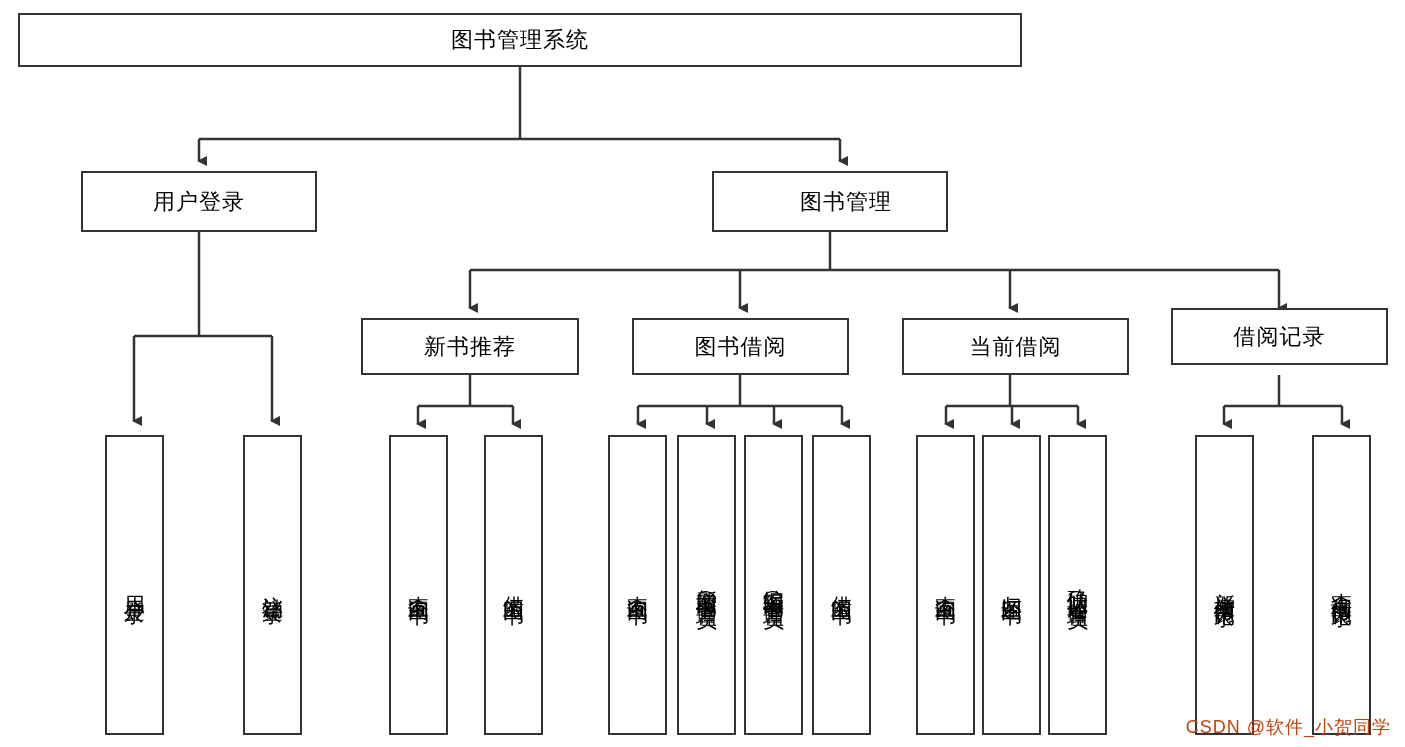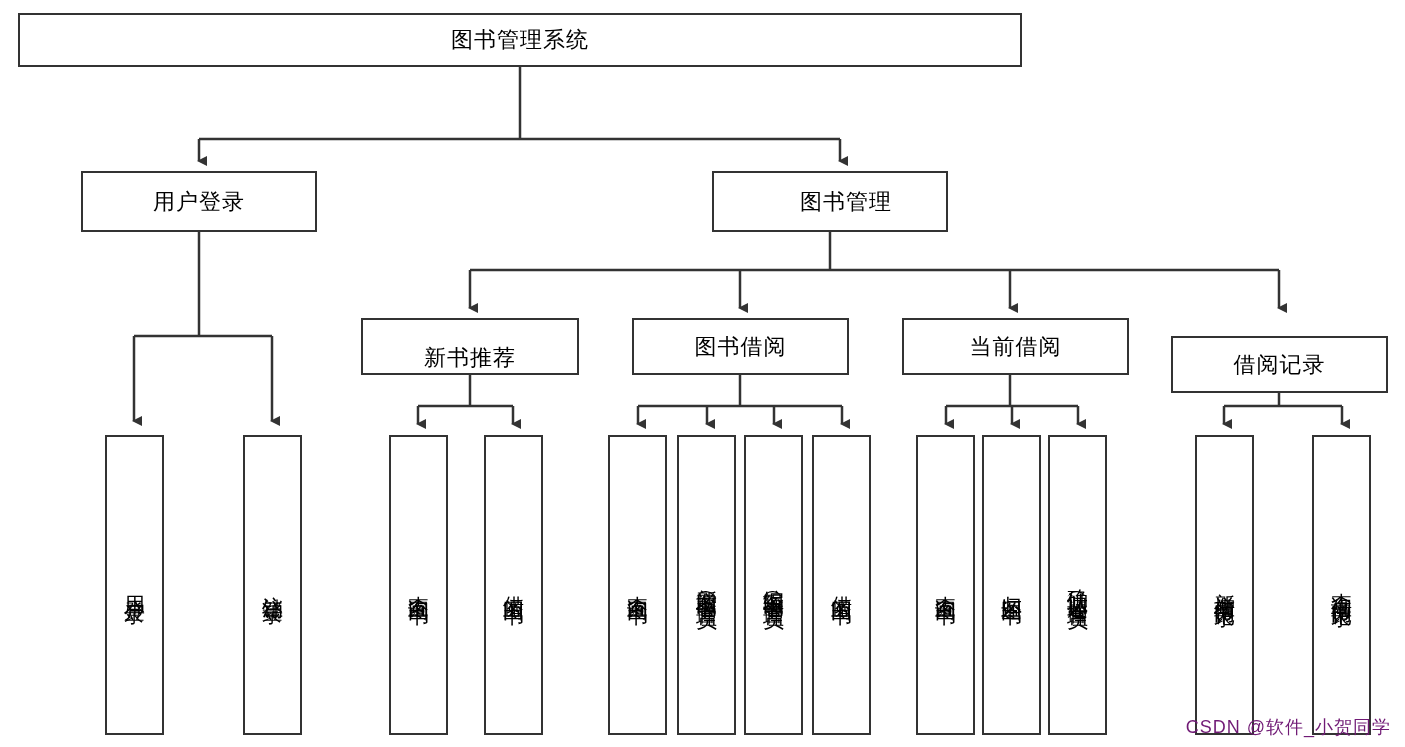--- a/index.html
+++ b/index.html
@@ -49,21 +49,21 @@
     white-space: nowrap;
   }
   .node-label {
     display: block;
   }
   .watermark {
     position: absolute;
     right: 14px;
     bottom: 8px;
     font-size: 18px;
-    color: #701a75;
+    color: #c2410c;
     letter-spacing: 1px;
     white-space: nowrap;
   }
 </style>
 </head>
 <body>
 
 <div id="canvas">
 
   <svg class="connectors" viewBox="0 0 1405 747">
@@ -120,30 +120,30 @@
     <span class="node-label">图书管理系统</span>
   </div>
 
   <div class="node horizontal" style="left:81px; top:171px; width:236px; height:61px;">
     <span class="node-label">用户登录</span>
   </div>
   <div class="node horizontal" style="left:712px; top:171px; width:236px; height:61px;padding-left:32px;">
     <span class="node-label">图书管理</span>
   </div>
 
-  <div class="node horizontal" style="left:361px; top:318px; width:218px; height:57px;align-items:flex-end;">
+  <div class="node horizontal" style="left:361px; top:318px; width:218px; height:57px;">
     <span class="node-label">新书推荐</span>
   </div>
   <div class="node horizontal" style="left:632px; top:318px; width:217px; height:57px;justify-content:center;">
     <span class="node-label">图书借阅</span>
   </div>
   <div class="node horizontal" style="left:902px; top:318px; width:227px; height:57px;">
     <span class="node-label">当前借阅</span>
   </div>
-  <div class="node horizontal" style="left:1171px; top:336px; width:217px; height:57px;">
+  <div class="node horizontal" style="left:1171px; top:308px; width:217px; height:57px;">
     <span class="node-label">借阅记录</span>
   </div>
 
   <div class="node vertical" style="left:105px; top:435px; width:59px; height:300px;">
     <span class="node-label">用户登录</span>
   </div>
   <div class="node vertical" style="left:243px; top:435px; width:59px; height:300px;">
     <span class="node-label">注销登录</span>
   </div>
 

